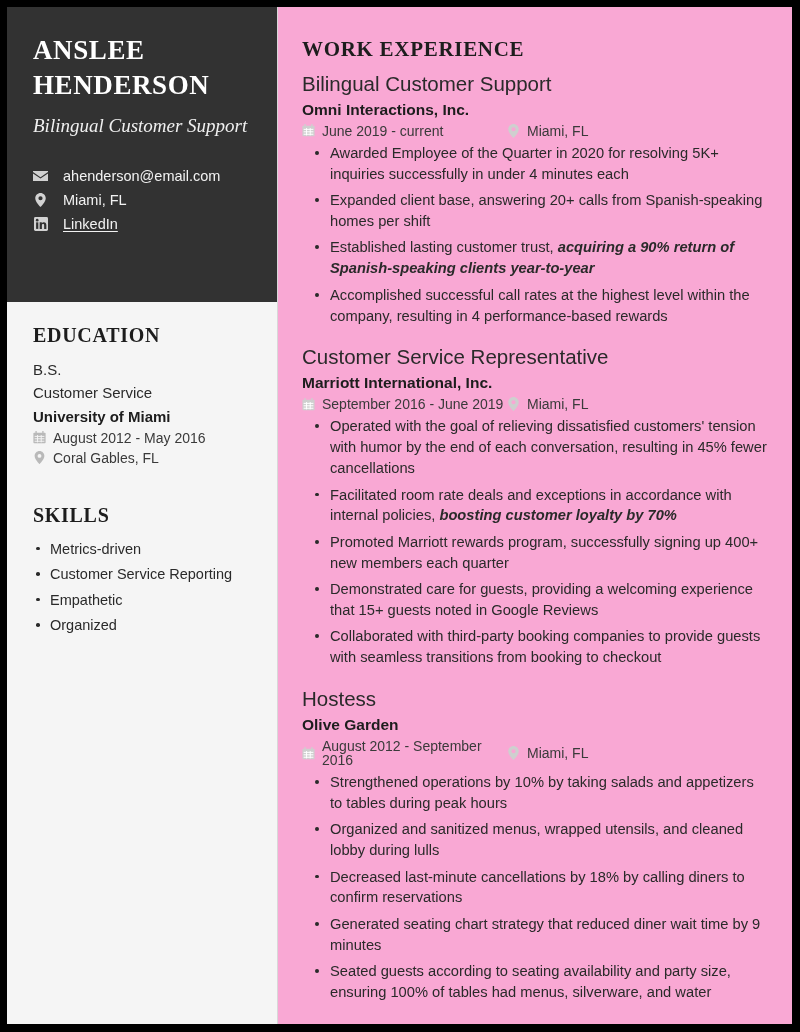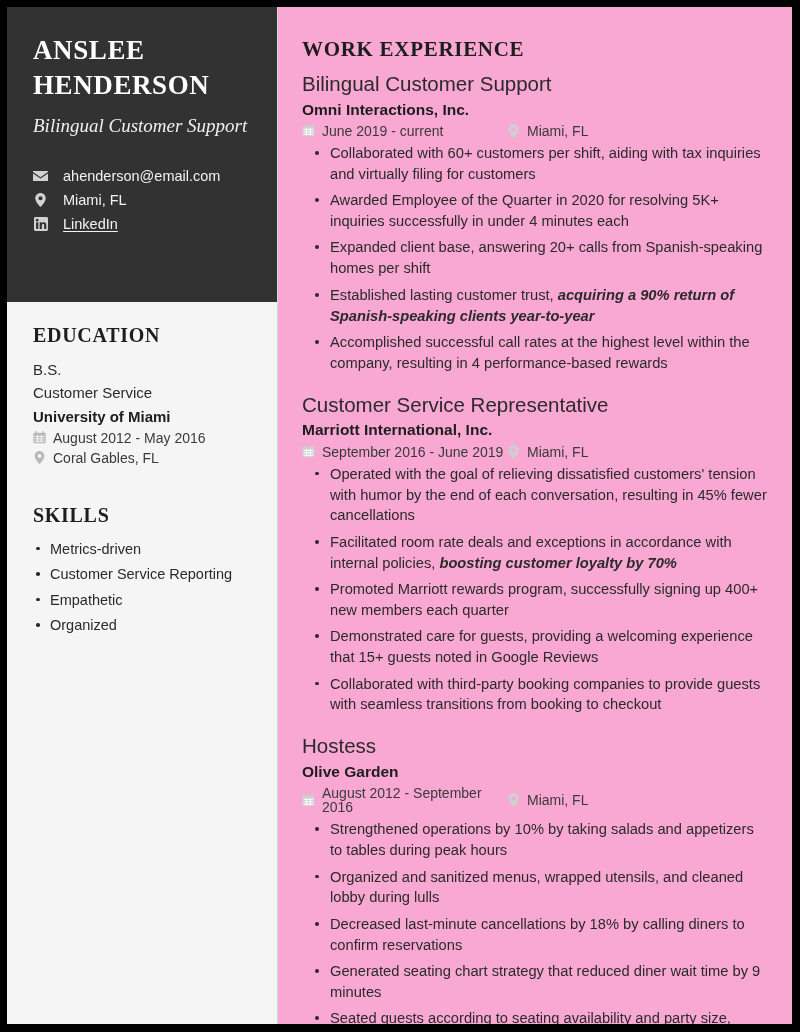--- a/index.html
+++ b/index.html
@@ -337,21 +337,20 @@
               <div class="meta-row">
                 <span class="ico">
                   <svg aria-hidden="true" viewBox="0 0 12 16" width="11" height="14">
                     <path d="M6 0C2.7 0 0 2.7 0 6c0 4.2 6 10 6 10s6-5.8 6-10c0-3.3-2.7-6-6-6zm0 8.4A2.4 2.4 0 1 1 6 3.6a2.4 2.4 0 0 1 0 4.8z" fill="#cfcfcf"></path>
                   </svg>
                 </span>
                 <span>Miami, FL</span>
               </div>
             </div>
             <ul class="bullets">
-              <li><span>Collaborated with 60+ customers per shift, aiding with tax inquiries and virtually filing for customers</span></li>
               <li><span>Awarded Employee of the Quarter in 2020 for resolving 5K+ inquiries successfully in under 4 minutes each</span></li>
               <li><span>Expanded client base, answering 20+ calls from Spanish-speaking homes per shift</span></li>
               <li><span>Established lasting customer trust, </span><em>acquiring a 90% return of Spanish-speaking clients year-to-year</em></li>
               <li><span>Accomplished successful call rates at the highest level within the company, resulting in 4 performance-based rewards</span></li>
             </ul>
           </div>
           <div class="job">
             <div class="job-title">Customer Service Representative</div>
             <div class="job-company">Marriott International, Inc.</div>
             <div class="job-meta">

